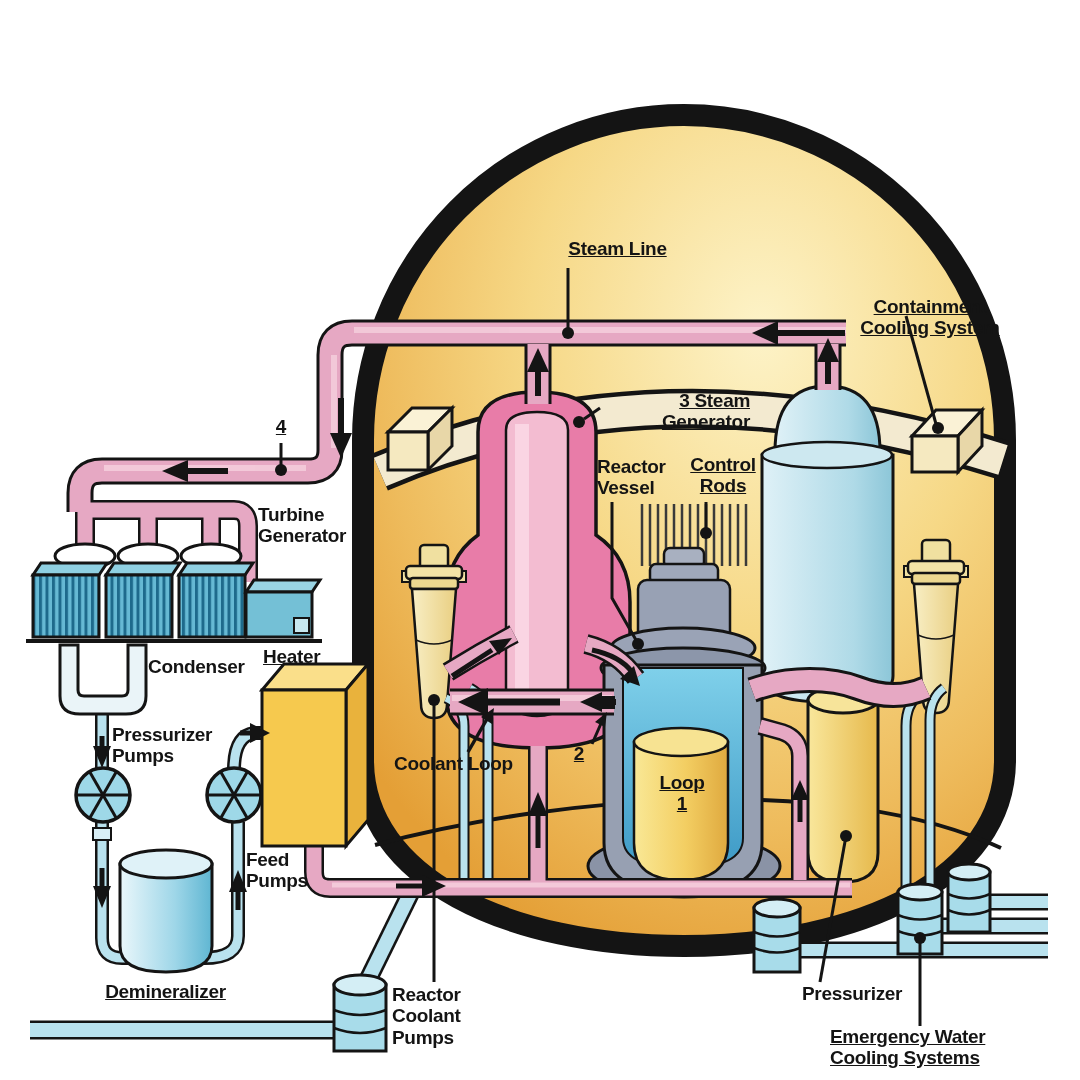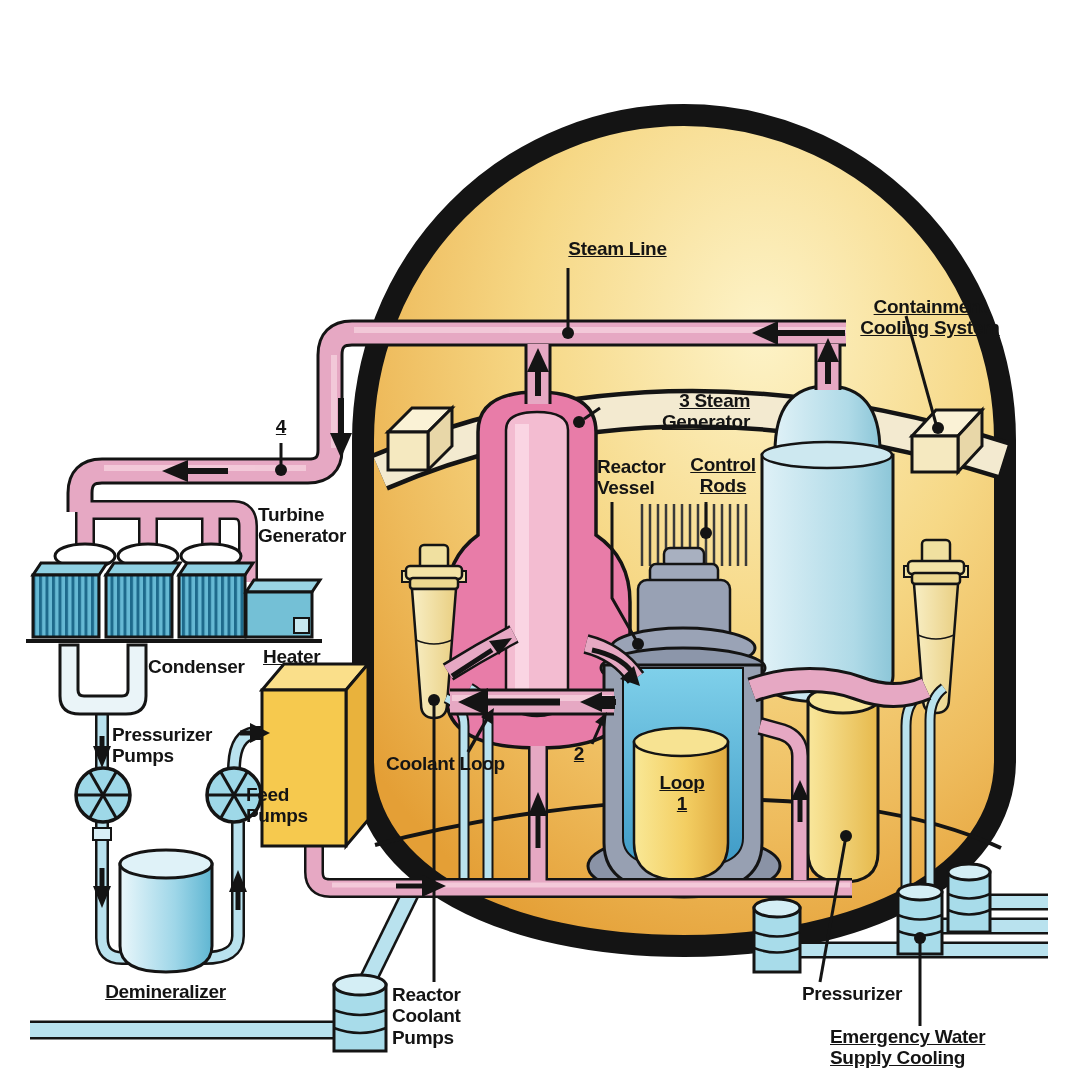--- a/index.html
+++ b/index.html
@@ -384,42 +384,42 @@
 
 <div class="lbl" style="left:148px;top:656px;width:115px;">Condenser</div>
 
 <div class="lbl" style="left:263px;top:646px;width:80px;text-decoration:underline;">Heater</div>
 
 <div class="lbl" style="left:112px;top:724px;width:120px;">
   <div>Pressurizer</div>
   <div>Pumps</div>
 </div>
 
-<div class="lbl" style="left:246px;top:784px;width:80px;">
+<div class="lbl" style="left:246px;top:849px;width:80px;">
   <div>Feed</div>
   <div>Pumps</div>
 </div>
 
 <div class="lbl center" style="left:88px;top:981px;width:155px;">Demineralizer</div>
 
-<div class="lbl" style="left:386px;top:753px;width:135px;">Coolant Loop</div>
+<div class="lbl" style="left:386px;top:753px;width:135px;text-align:center;">Coolant Loop</div>
 
 <div class="lbl center" style="left:566px;top:743px;width:26px;">2</div>
 
 <div class="lbl center" style="left:645px;top:772px;width:74px;">
   <div>Loop</div>
   <div>1</div>
 </div>
 
 <div class="lbl" style="left:392px;top:984px;width:95px;">
   <div>Reactor</div>
   <div>Coolant</div>
   <div>Pumps</div>
 </div>
 
 <div class="lbl" style="left:802px;top:983px;width:120px;">Pressurizer</div>
 
 <div class="lbl" style="left:830px;top:1026px;width:185px;text-decoration:underline;">
   <div>Emergency Water</div>
-  <div>Supply Cooling</div>
+  <div>Cooling Systems</div>
 </div>
 
 </div>
 
 </body></html>

